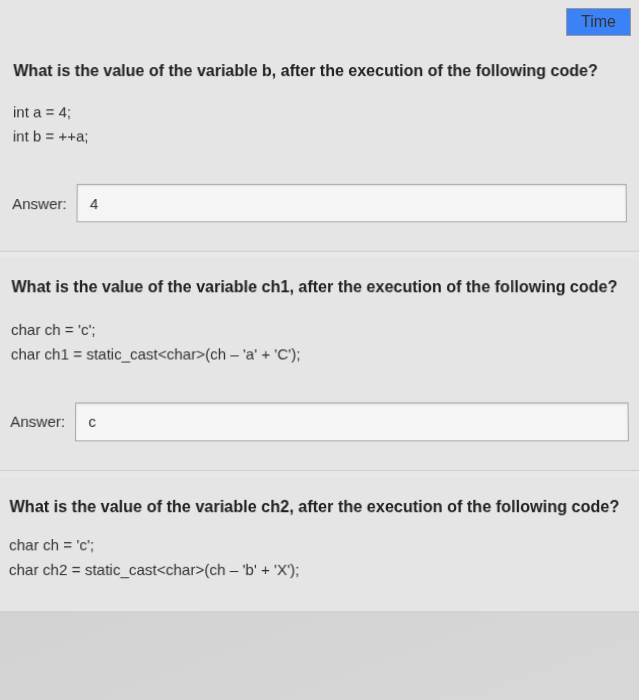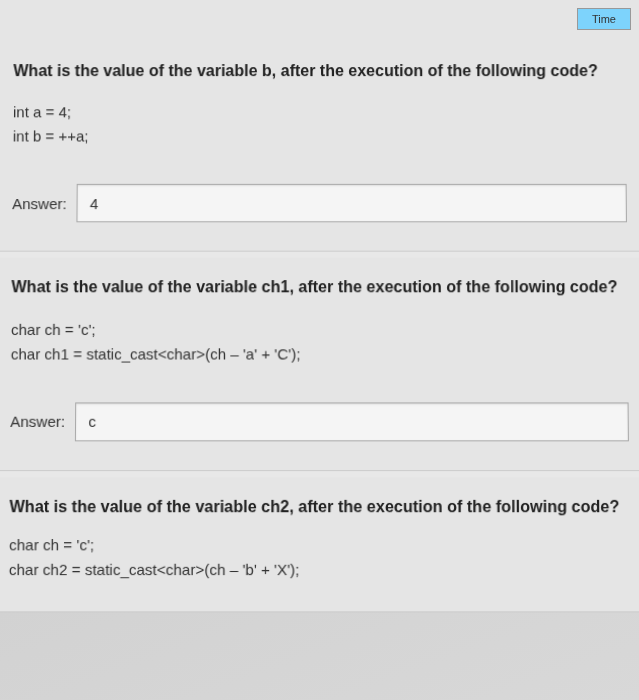--- a/index.html
+++ b/index.html
@@ -19,24 +19,24 @@
       background: #e8e8e8;
       margin: 0;
       padding: 0;
       transform: perspective(1200px) rotateX(2deg);
       transform-origin: top center;
     }
     .time-button {
       position: absolute;
       top: 8px;
       right: 8px;
-      background: #7dd3fc;
+      background: #3b82f6;
       border: 1px solid #999;
       padding: 4px 14px;
-      font-size: 11px;
+      font-size: 16px;
       color: #333;
       z-index: 10;
     }
     .question-block {
       background: #e5e5e5;
       padding: 18px 14px 28px 14px;
       border-bottom: 1px solid #ccc;
       margin-bottom: 6px;
     }
     .question-block:first-of-type {

